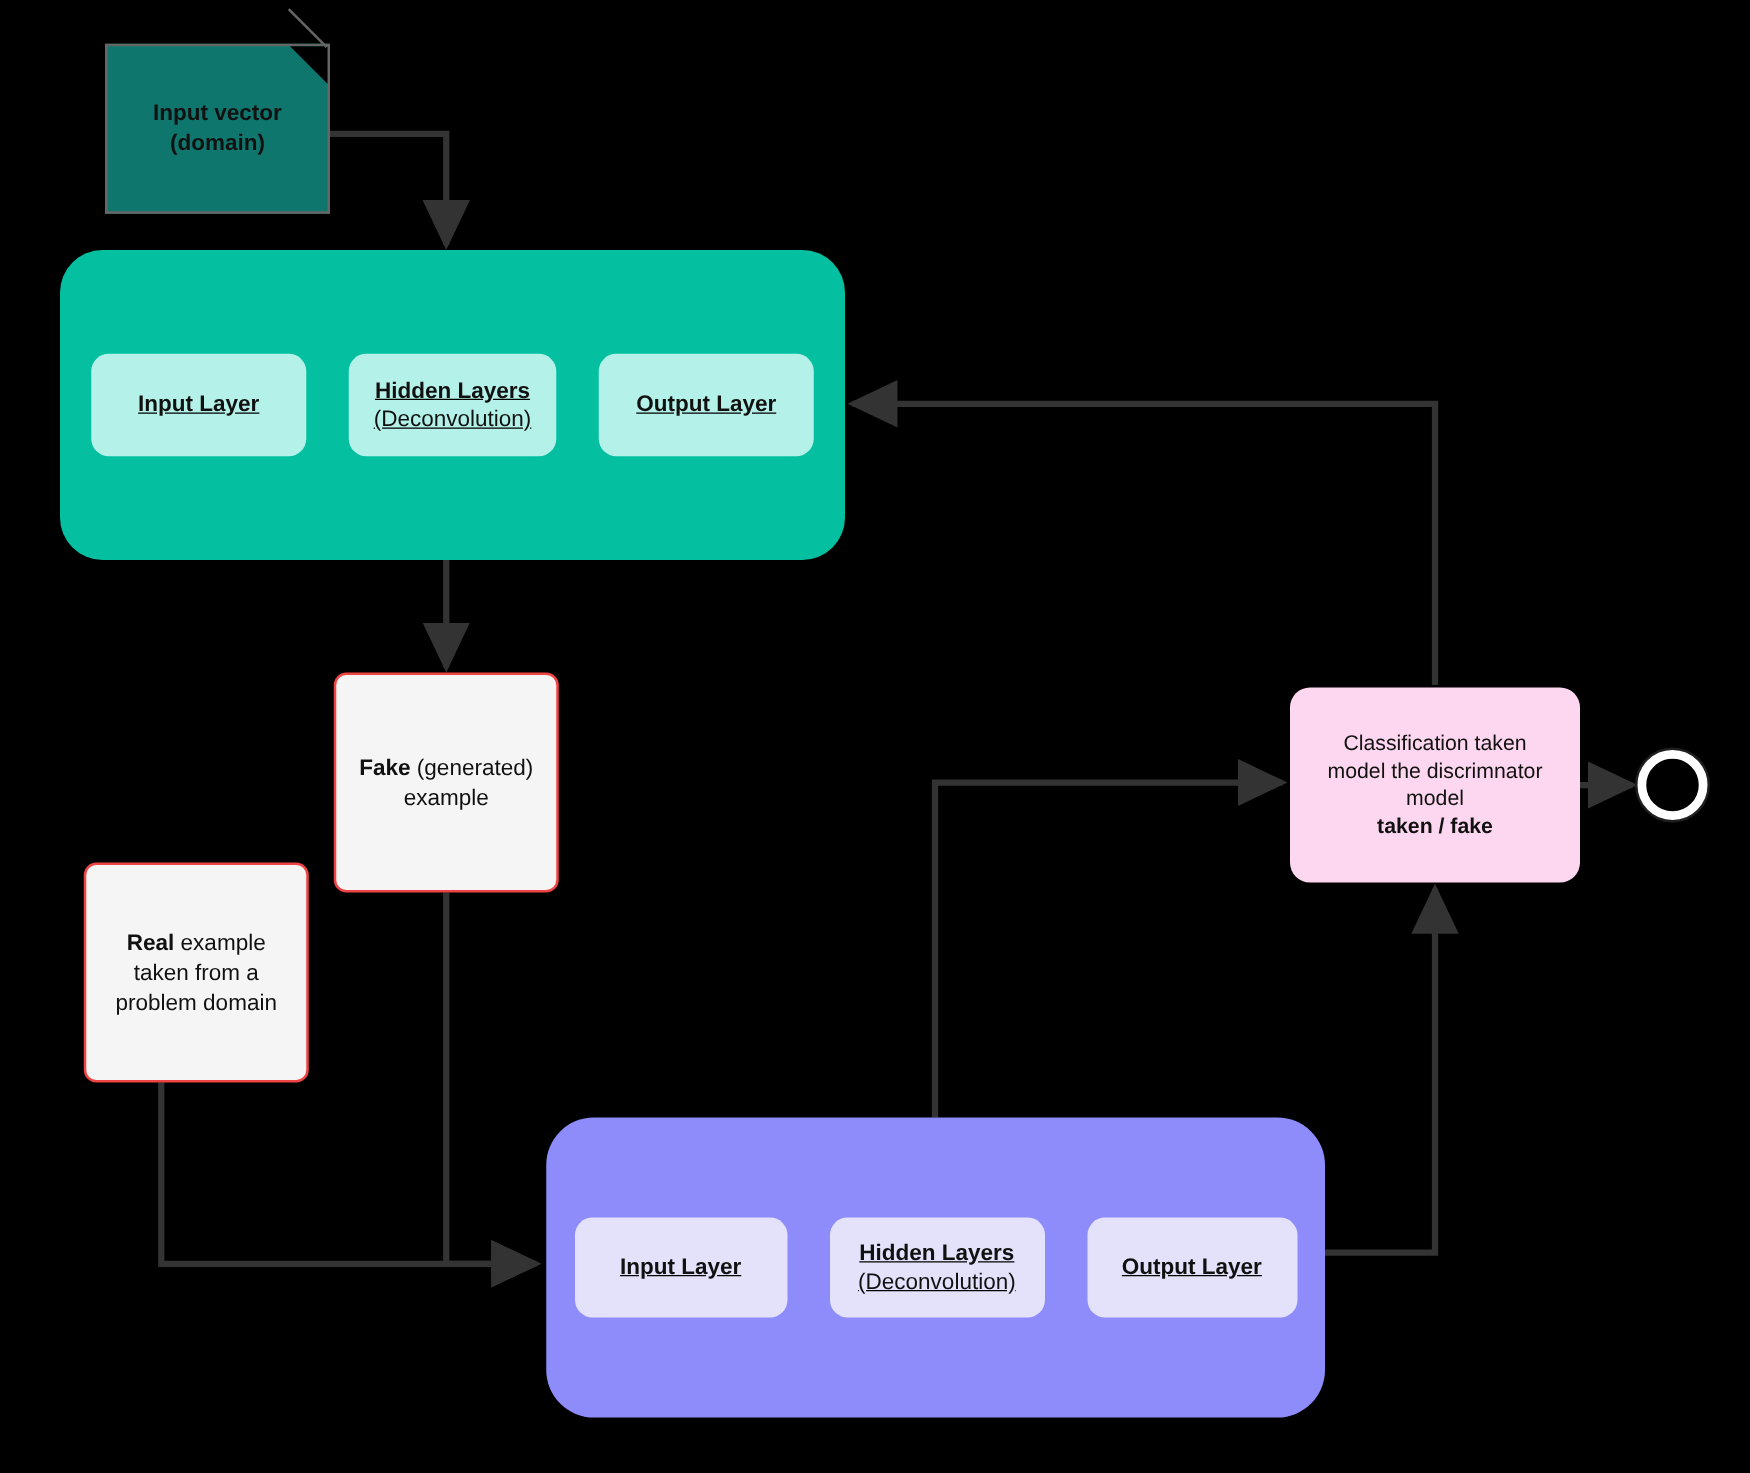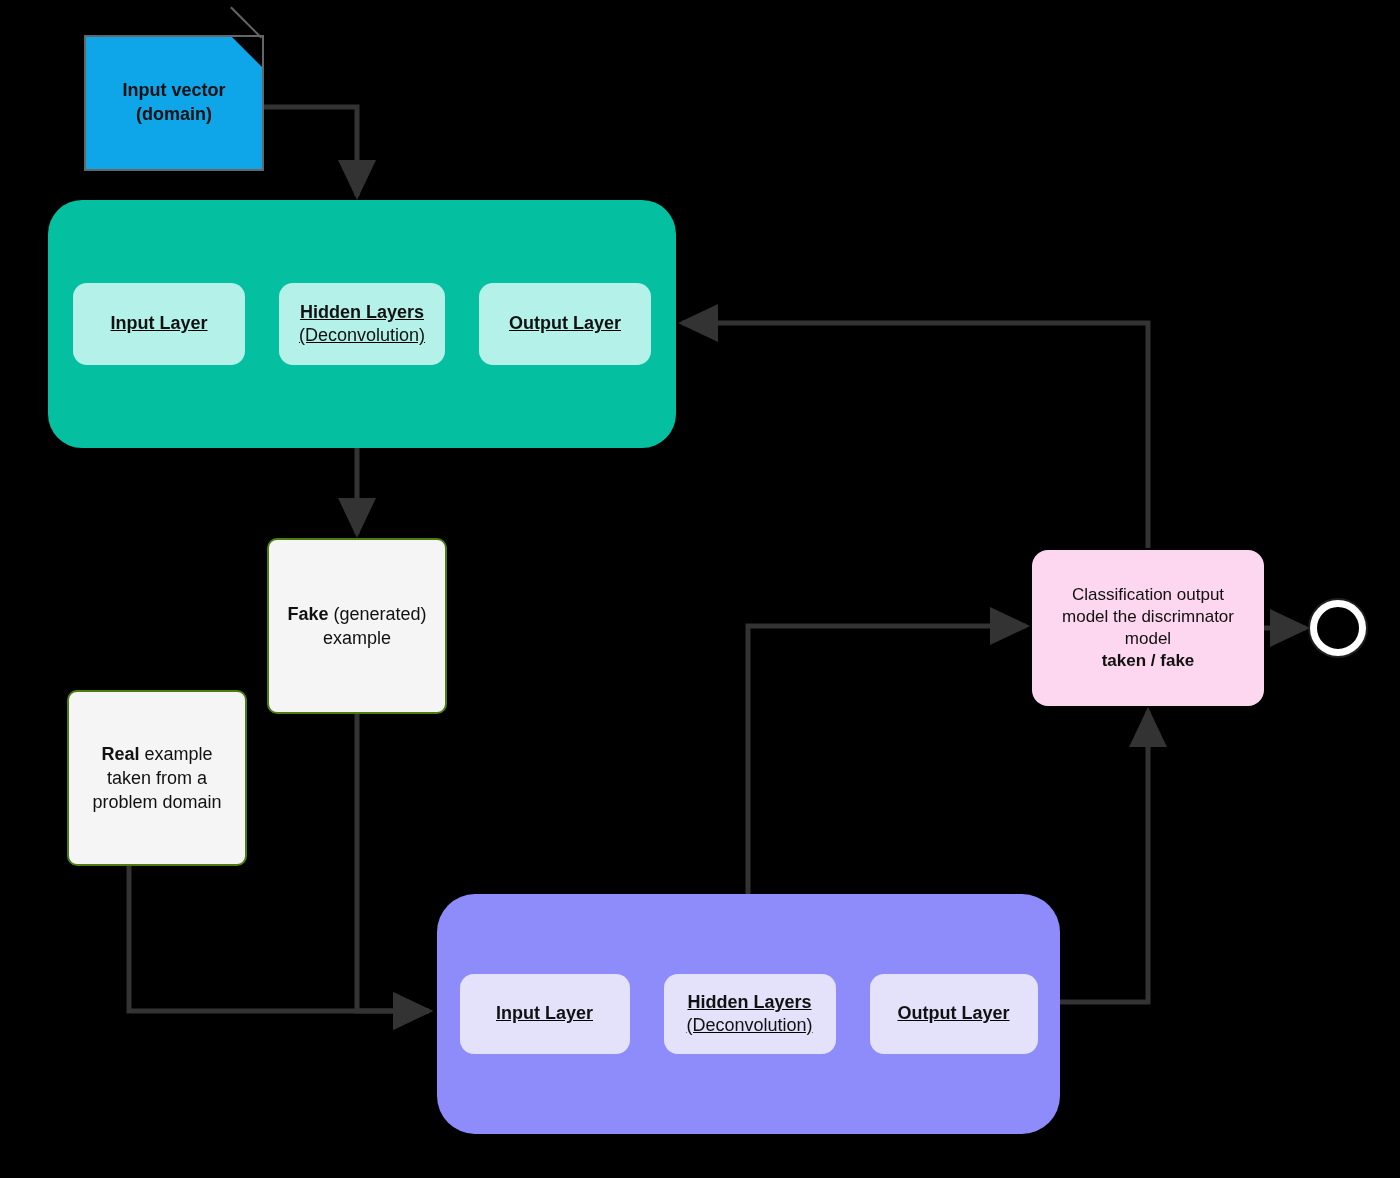--- a/index.html
+++ b/index.html
@@ -20,21 +20,21 @@
     left: 0; top: 0;
     width: 1400px;
     height: 1178px;
     pointer-events: none;
   }
 
   
   .node { position: absolute; box-sizing: border-box; }
 
   .doc-node {
-    background: #0ea5e9;
+    background: #0f766e;
     border: 2px solid #666666;
     display: flex;
     align-items: center;
     justify-content: center;
     text-align: center;
     color: #111111;
     font-weight: bold;
     font-size: 18px;
     line-height: 1.32;
   }
@@ -49,21 +49,21 @@
     position: absolute;
     top: 0; right: 0;
     width: 43px; height: 2px;
     background: #666666;
     transform-origin: top right;
     transform: rotate(45deg);
   }
 
   .plain-node {
     background: #f5f5f5;
-    border: 2px solid #4d7c0f;
+    border: 2px solid #ef4444;
     border-radius: 10px;
     display: flex;
     align-items: center;
     justify-content: center;
     text-align: center;
     color: #111111;
     font-size: 18px;
     line-height: 1.34;
     padding: 6px 10px;
   }
@@ -210,21 +210,21 @@
 
     <div class="layer-box layer-dis" style="width:168px; height:80px;">
       <span>
         <span class="b">Output Layer</span>
       </span>
     </div>
   </div>
 
   <div class="node pink-node" style="left:1032px; top:550px; width:232px; height:156px;">
     <span>
-      <span class="t-reg">Classification output</span><br>
+      <span class="t-reg">Classification taken</span><br>
       <span class="t-reg">model the discrimnator</span><br>
       <span class="t-reg">model</span><br>
       <span class="t-bold">taken / fake</span>
     </span>
   </div>
 
   <div class="node end-node" style="left:1310px; top:600px; width:56px; height:56px;"></div>
 
 </div>
 

